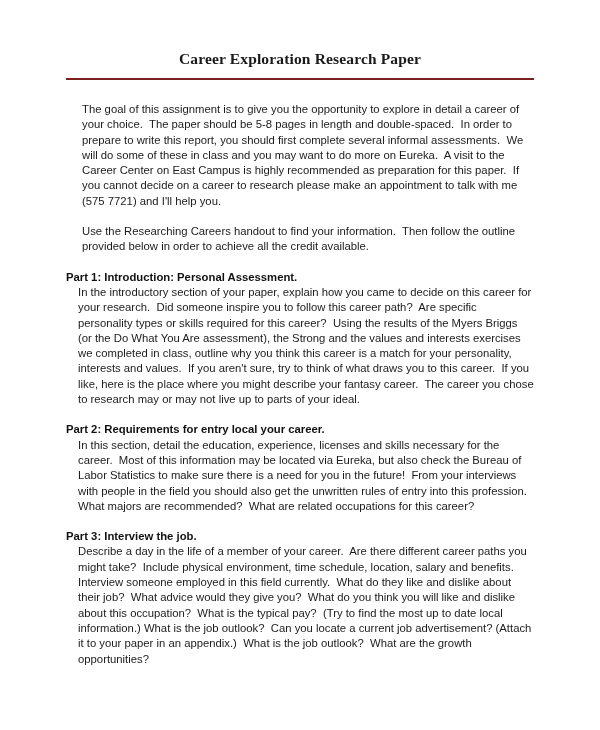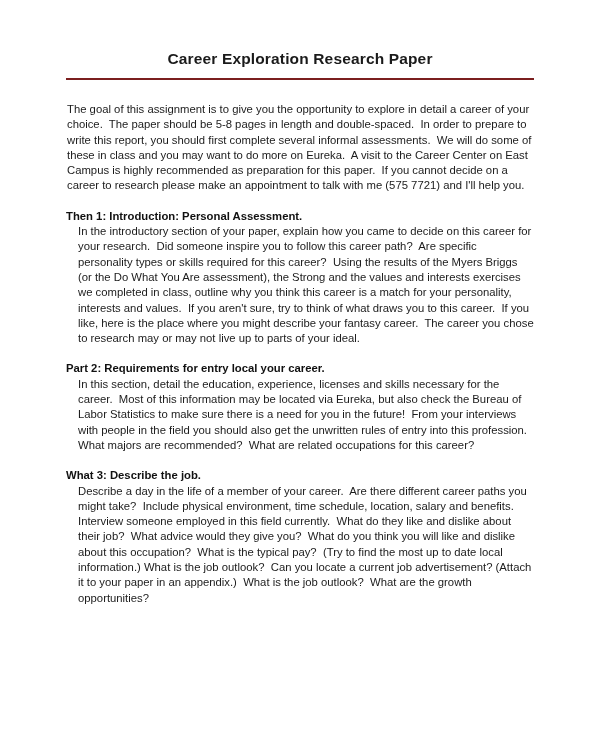--- a/index.html
+++ b/index.html
@@ -15,21 +15,21 @@
   }
   .page {
     position: relative;
     width: 600px;
     height: 730px;
     background: #ffffff;
     box-sizing: border-box;
     padding: 44px 66px 0 66px;
   }
   .doc-title {
-    font-family: Liberation Sans, sans-serif;
+    font-family: Liberation Serif, serif;
     font-size: 15.5px;
     font-weight: bold;
     color: #1a1a1a;
     text-align: center;
     letter-spacing: 0.15px;
     margin: 6px 0 0 0;
     padding: 0 0 10px 0;
   }
   .title-rule {
     height: 2px;
@@ -38,21 +38,21 @@
     margin: 0 0 22px 0;
   }
   .body-text {
     font-family: "Liberation Sans", sans-serif;
     font-size: 11.3px;
     line-height: 15.3px;
     color: #1b1b1b;
     text-align: left;
   }
   p.para {
-    margin: 0 0 15px 1px;
+    margin: 0 0 15px 16px;
     white-space: pre-wrap;
   }
   p.para.tight {
     margin: 0 0 0 12px;
   }
   .section-head {
     font-weight: bold;
     font-size: 11.3px;
     margin: 0 0 0 0;
     color: #111111;
@@ -71,30 +71,31 @@
 <div class="page">
 
   <h1 class="doc-title">Career Exploration Research Paper</h1>
 
   <div class="title-rule" style="background: rgb(123, 31, 31);"></div>
 
   <div class="body-text">
 
     <p class="para">The goal of this assignment is to give you the opportunity to explore in detail a career of your choice.  The paper should be 5-8 pages in length and double-spaced.  In order to prepare to write this report, you should first complete several informal assessments.  We will do some of these in class and you may want to do more on Eureka.  A visit to the Career Center on East Campus is highly recommended as preparation for this paper.  If you cannot decide on a career to research please make an appointment to talk with me (575 7721) and I'll help you.</p>
 
+    <p class="para">Use the Researching Careers handout to find your information.  Then follow the outline provided below in order to achieve all the credit available.</p>
 
     <div class="section-block">
-      <span class="section-head">Then 1:  Introduction:  Personal Assessment.</span>
+      <span class="section-head">Part 1:  Introduction:  Personal Assessment.</span>
       <p class="para tight">In the introductory section of your paper, explain how you came to decide on this career for your research.  Did someone inspire you to follow this career path?  Are specific personality types or skills required for this career?  Using the results of the Myers Briggs (or the Do What You Are assessment), the Strong and the values and interests exercises we completed in class, outline why you think this career is a match for your personality, interests and values.  If you aren't sure, try to think of what draws you to this career.  If you like, here is the place where you might describe your fantasy career.  The career you chose to research may or may not live up to parts of your ideal.</p>
     </div>
 
     <div class="section-block">
       <span class="section-head">Part 2:  Requirements for entry local your career.</span>
       <p class="para tight">In this section, detail the education, experience, licenses and skills necessary for the career.  Most of this information may be located via Eureka, but also check the Bureau of Labor Statistics to make sure there is a need for you in the future!  From your interviews with people in the field you should also get the unwritten rules of entry into this profession.  What majors are recommended?  What are related occupations for this career?</p>
     </div>
 
     <div class="section-block">
-      <span class="section-head">What 3:  Describe the job.</span>
+      <span class="section-head">Part 3:  Interview the job.</span>
       <p class="para tight">Describe a day in the life of a member of your career.  Are there different career paths you might take?  Include physical environment, time schedule, location, salary and benefits.  Interview someone employed in this field currently.  What do they like and dislike about their job?  What advice would they give you?  What do you think you will like and dislike about this occupation?  What is the typical pay?  (Try to find the most up to date local information.) What is the job outlook?  Can you locate a current job advertisement? (Attach it to your paper in an appendix.)  What is the job outlook?  What are the growth opportunities?</p>
     </div>
 
   </div>
 </div>
 
 </body></html>

